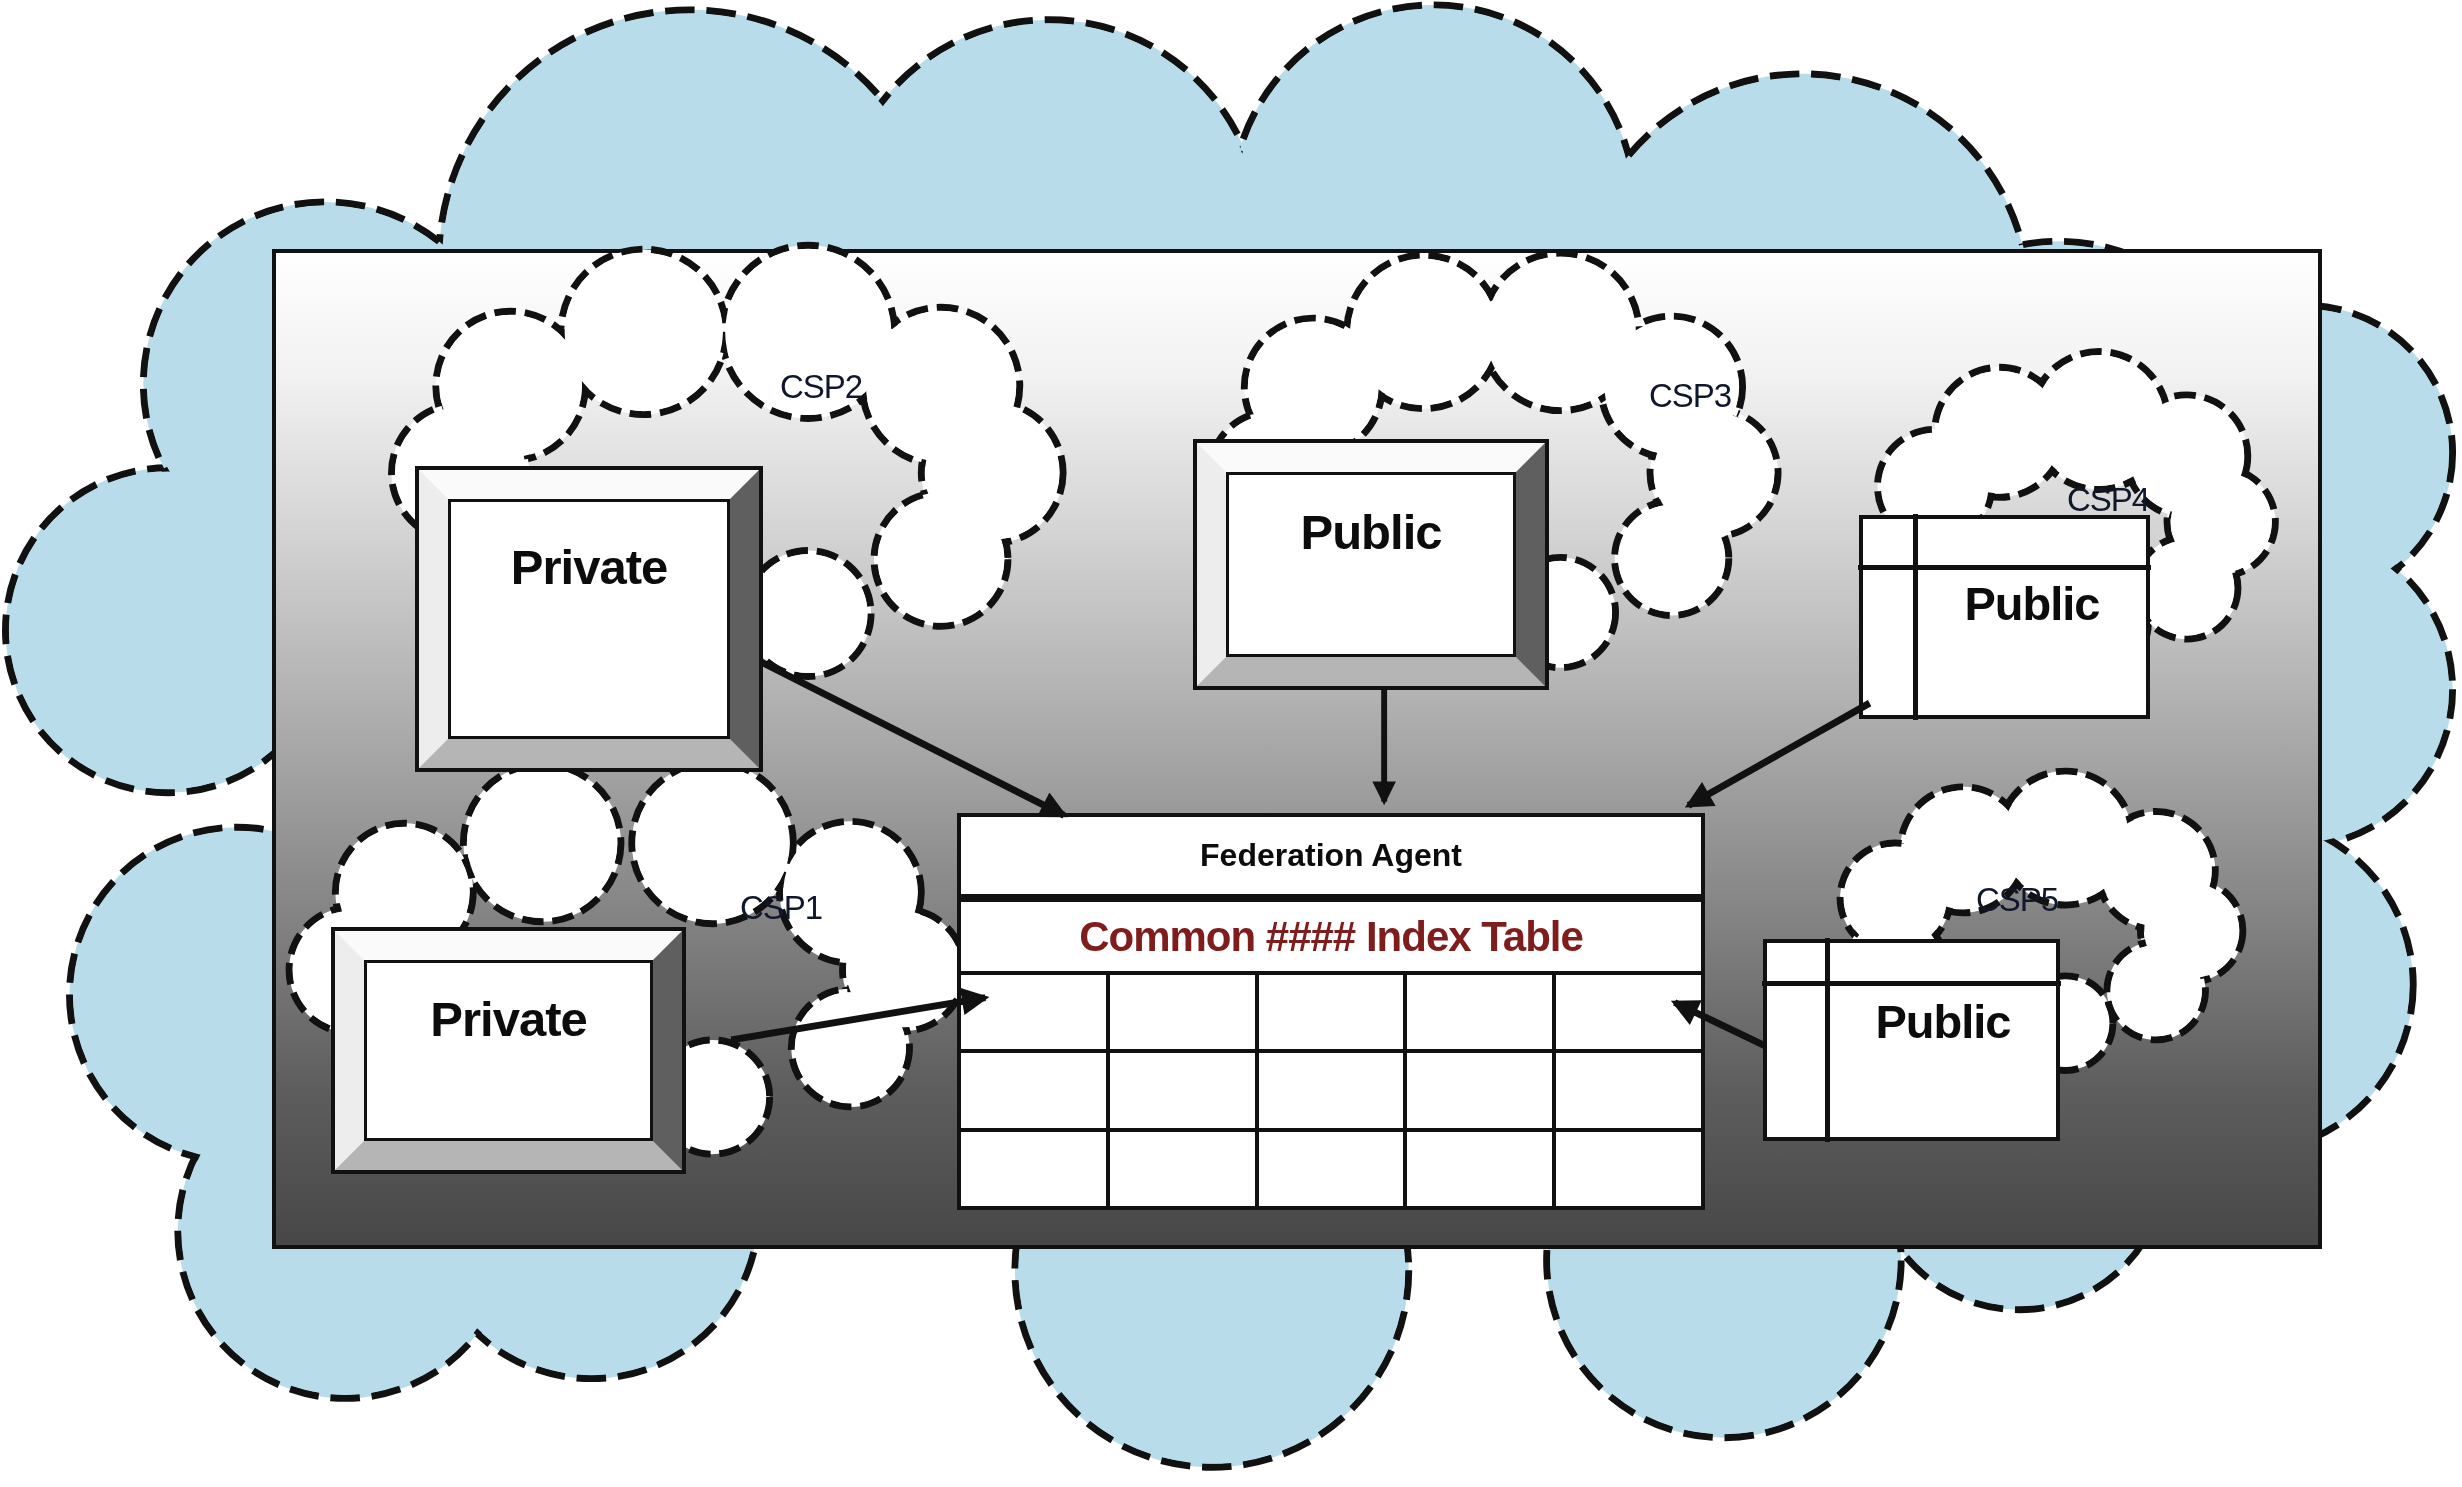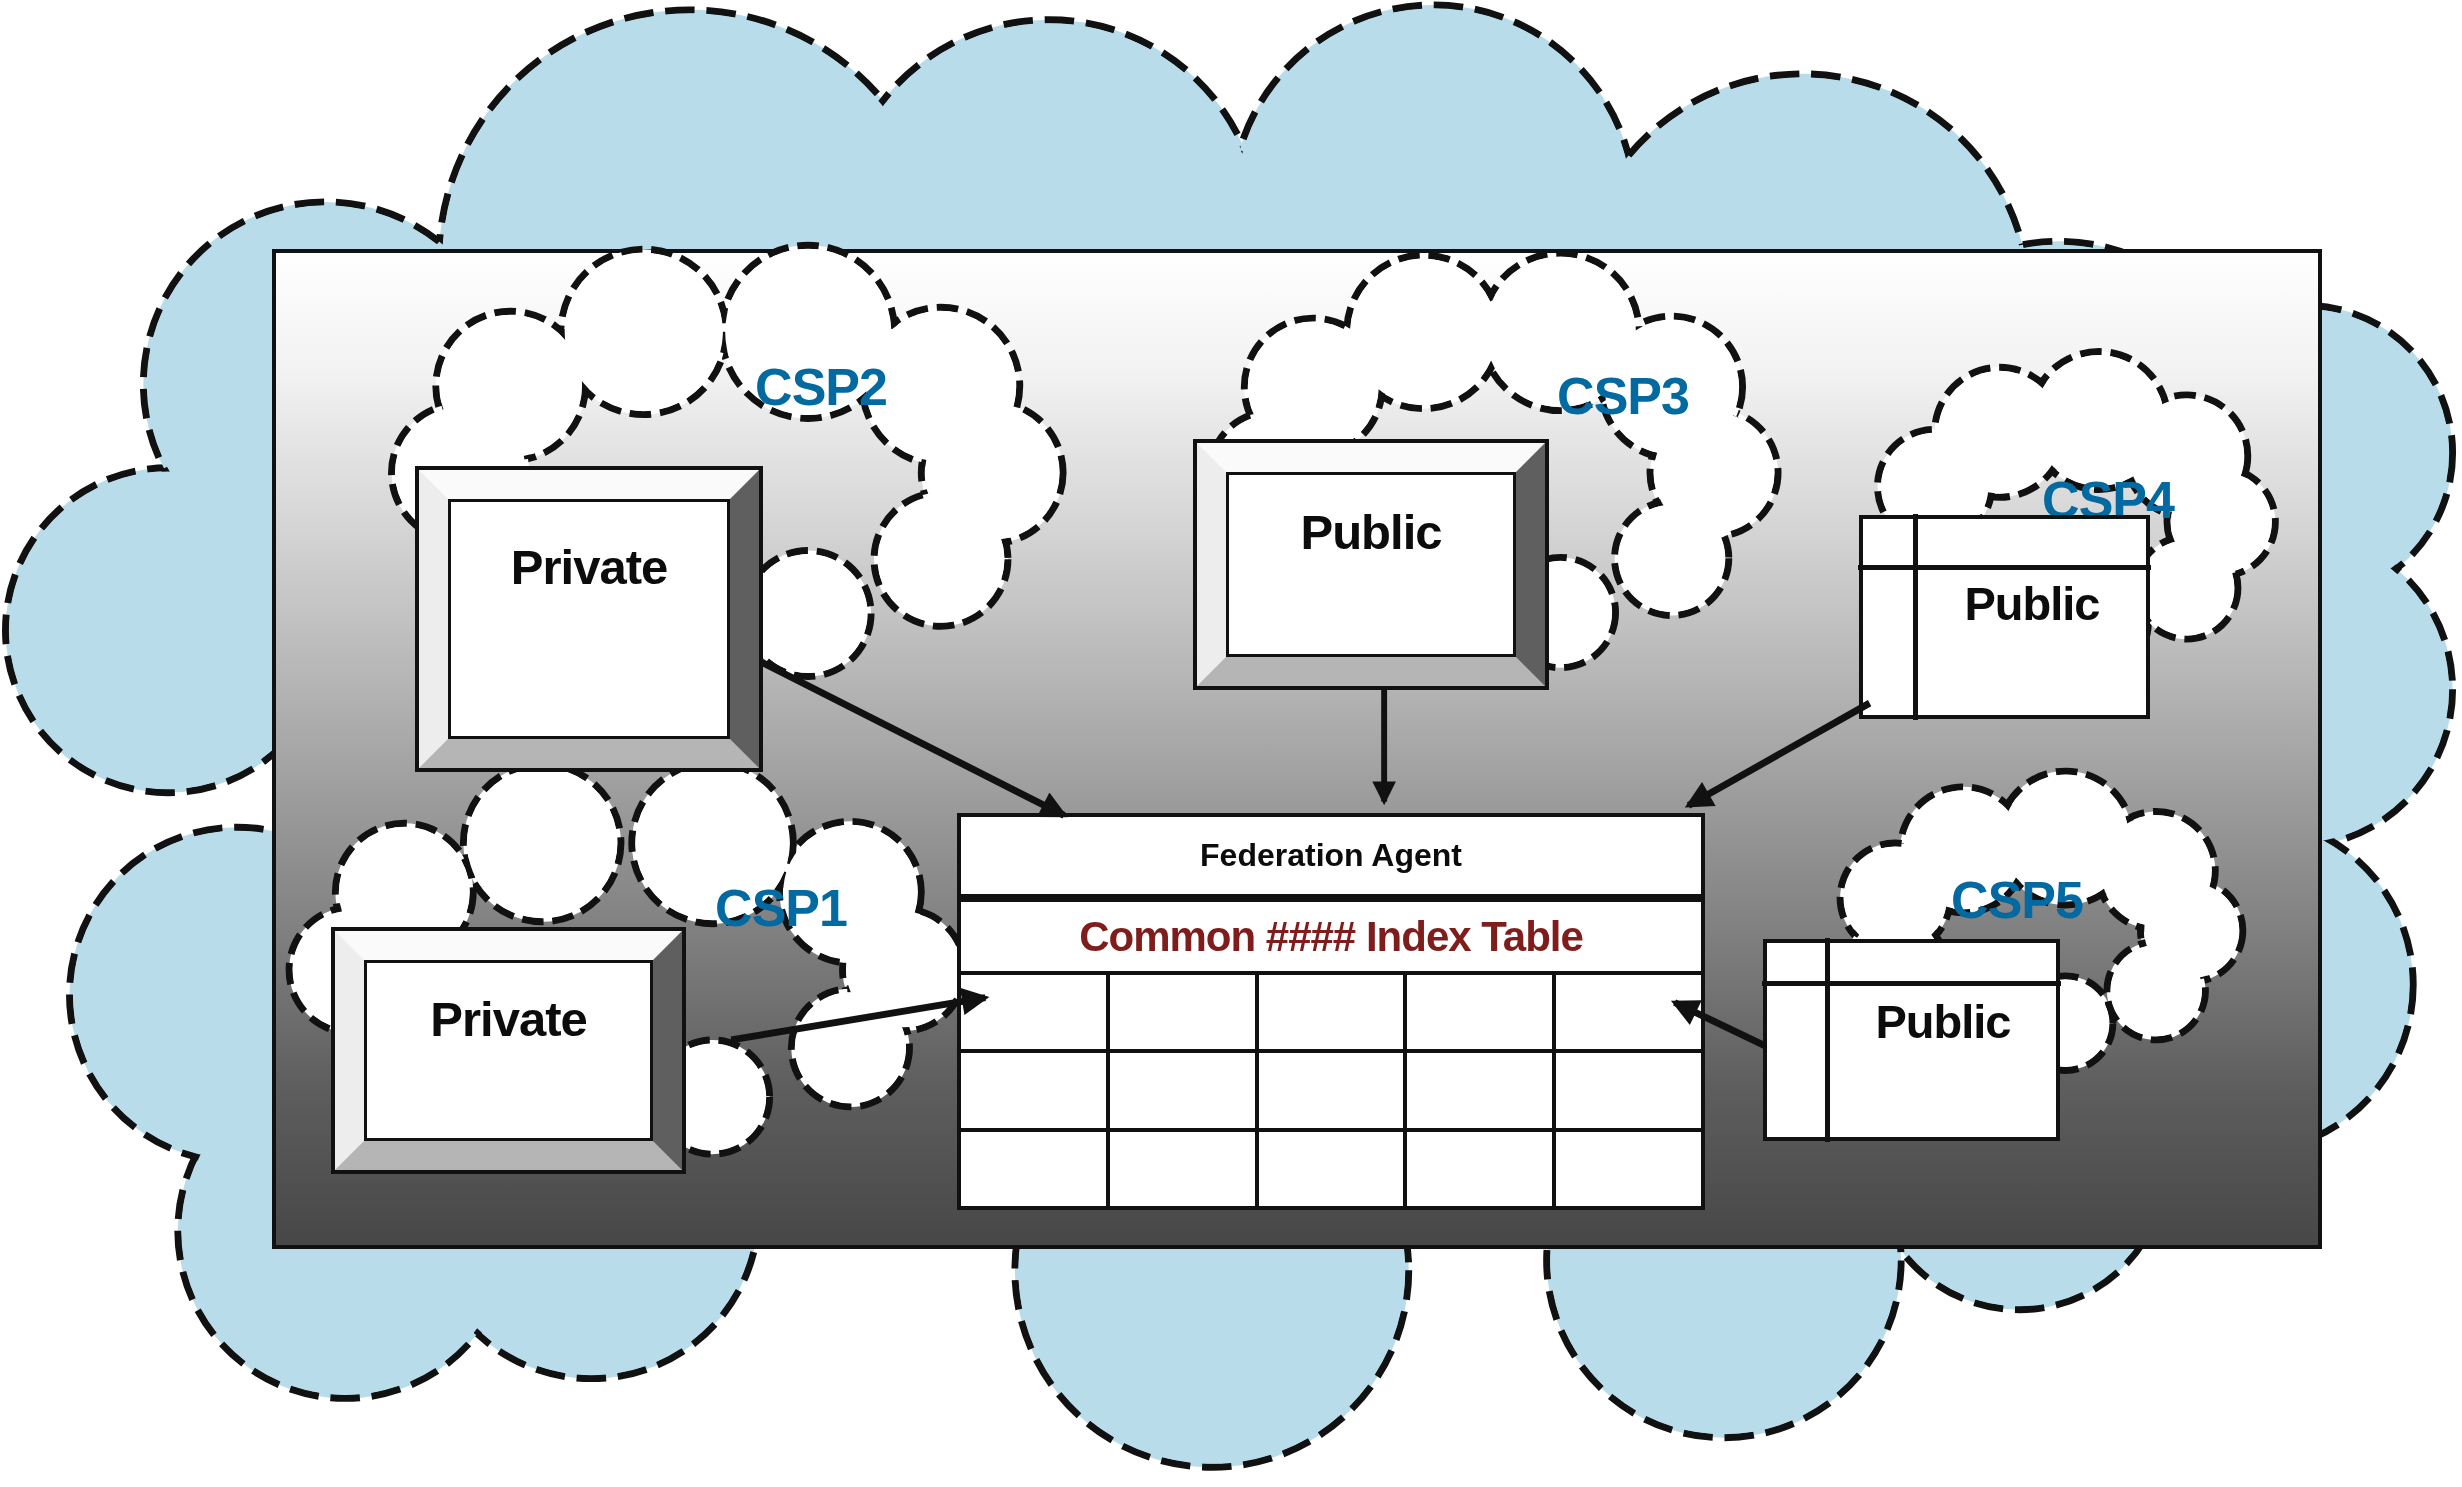--- a/index.html
+++ b/index.html
@@ -15,21 +15,21 @@
     left:272px;top:249px;width:2050px;height:1000px;
     box-sizing:border-box;border:4.9px solid var(--ink);
     background:linear-gradient(to bottom,
       #ffffff 0%, #f2f2f2 12%, #d4d4d4 28%, #ababab 48%,
       #858585 66%, #5e5e5e 84%, #474747 100%);
   }
   #white-clouds-svg{z-index:3;}
   #arrows-svg{z-index:7;}
   .cloud-label{
     position:absolute;z-index:4;transform:translate(-50%,-50%);
-    font-weight:bold;font-size:52px;color:#0369a1;letter-spacing:-1px;
+    font-weight:normal;font-size:33px;color:#0f172a;letter-spacing:-1px;
     white-space:nowrap;
   }
   
   .bevel-box{
     position:absolute;z-index:5;box-sizing:border-box;
     border-style:solid;border-width:29.6px;
     border-top-color:var(--bevel-top);
     border-left-color:var(--bevel-left);
     border-right-color:var(--bevel-right);
     border-bottom-color:var(--bevel-bottom);
@@ -225,21 +225,21 @@
         <circle cx="1924" cy="912" r="52.15" fill="#ffffff"></circle>
         <circle cx="1924" cy="978" r="46.15" fill="#ffffff"></circle>
         <circle cx="1993" cy="1027" r="42.15" fill="#ffffff"></circle>
         <circle cx="2097" cy="1039" r="44.15" fill="#ffffff"></circle>
         <circle cx="2189" cy="1006" r="46.15" fill="#ffffff"></circle>
       </g>
     </svg>
 
   <div class="cloud-label" style="left:781px;top:908px;">CSP1</div>
   <div class="cloud-label" style="left:821px;top:387px;">CSP2</div>
-  <div class="cloud-label" style="left:1623px;top:396px;">CSP3</div>
+  <div class="cloud-label" style="left:1690px;top:396px;">CSP3</div>
   <div class="cloud-label" style="left:2108px;top:500px;">CSP4</div>
   <div class="cloud-label" style="left:2017px;top:900px;">CSP5</div>
 
   <div class="bevel-box" style="left:335px;top:931px;width:347px;height:239px;">
     <div class="bevel-inner">
       <div class="box-label">Private</div>
     </div>
   </div>
 
   <div class="bevel-box" style="left:419px;top:470px;width:340px;height:298px;">

